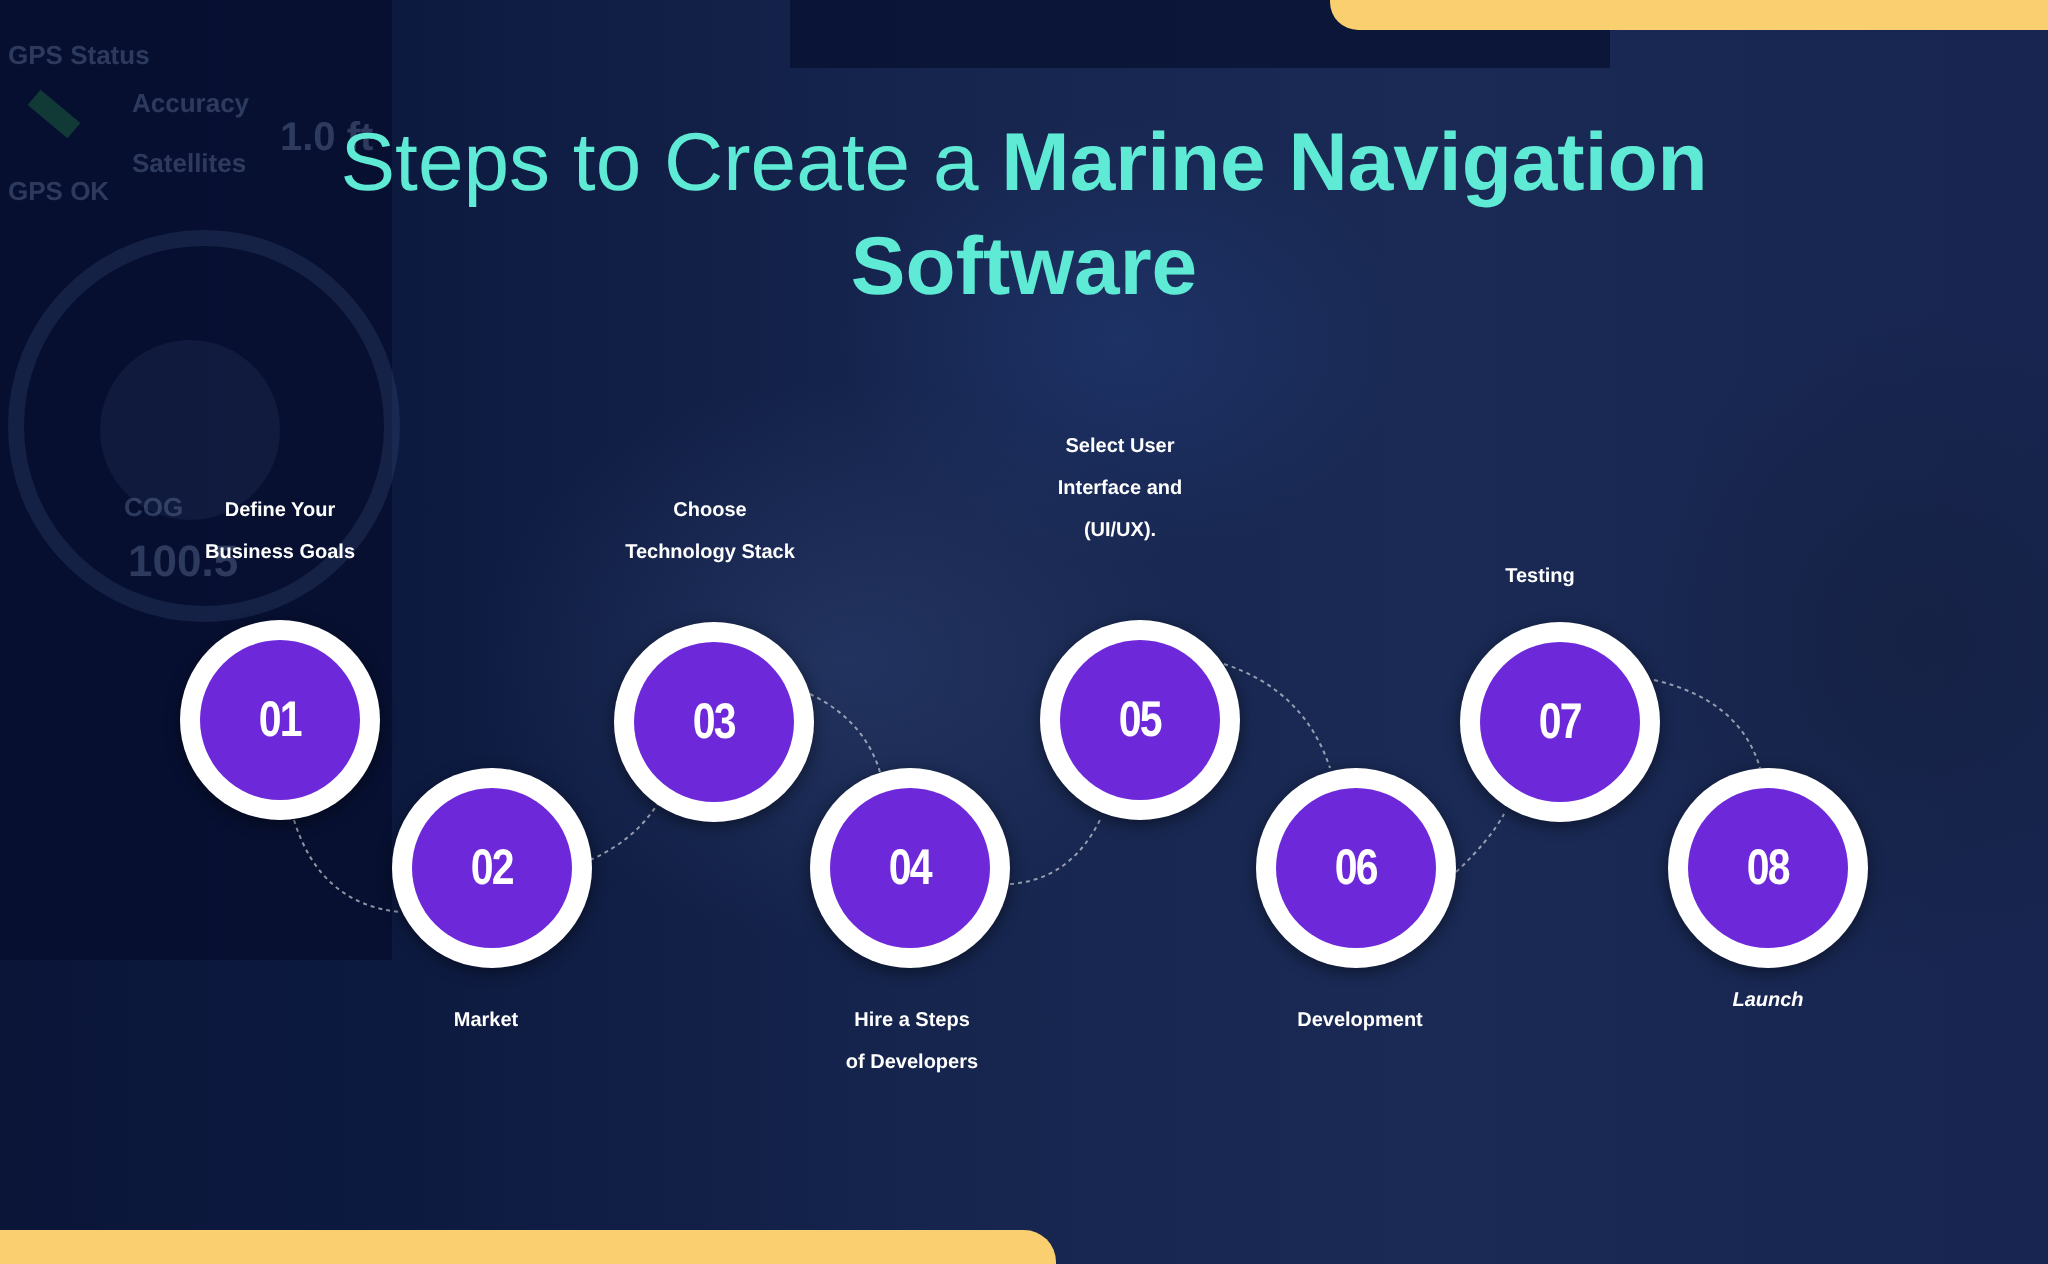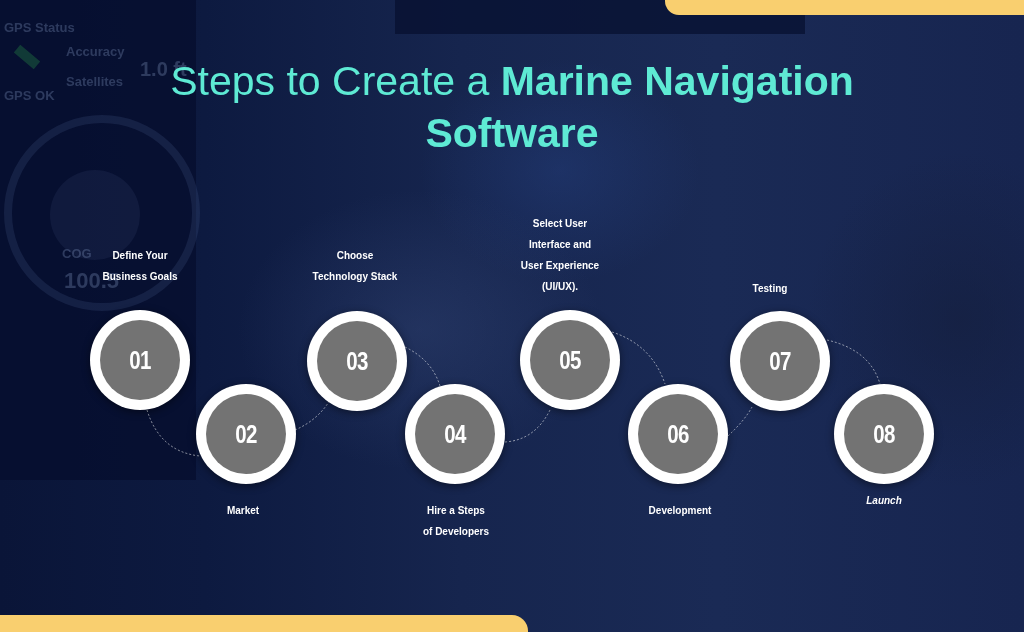--- a/index.html
+++ b/index.html
@@ -47,21 +47,21 @@
   }
   .title .light { font-weight:normal; }
   .title .bold { font-weight:bold; }
   .connectors { position:absolute; inset:0; }
   .step-circle {
     position:absolute; width:100px; height:100px; border-radius:50%;
     background:#ffffff; box-shadow:0 2px 8px rgba(0,0,0,0.45);
   }
   .step-circle .inner {
     position:absolute; left:10px; top:10px; width:80px; height:80px; border-radius:50%;
-    background:#737373; display:flex; align-items:center; justify-content:center;
+    background:#6d28d9; display:flex; align-items:center; justify-content:center;
   }
   .step-circle .num {
     color:#ffffff; font-weight:bold; font-size:25px; letter-spacing:-1px;
     font-family:"Liberation Sans", sans-serif; transform:scaleX(0.82);
   }
   .step-label {
     position:absolute; width:200px; text-align:center; color:#ffffff;
     font-weight:bold; font-size:10px; line-height:21px;
   }
 </style>
@@ -139,21 +139,20 @@
     </div>
 </div>
 <div class="step-label" style="left:356px;top:500px;">
   <div>Hire a Steps</div>
   <div>of Developers</div>
 </div>
 
 <div class="step-label" style="left:460px;top:213px;">
   <div>Select User</div>
   <div>Interface and</div>
-  <div>User Experience</div>
   <div>(UI/UX).</div>
 </div>
 <div class="step-circle" style="left:520px;top:310px;">
   <div class="inner">
       <span class="num">05</span>
     </div>
 </div>
 
 <div class="step-circle" style="left:628px;top:384px;">
   <div class="inner">

